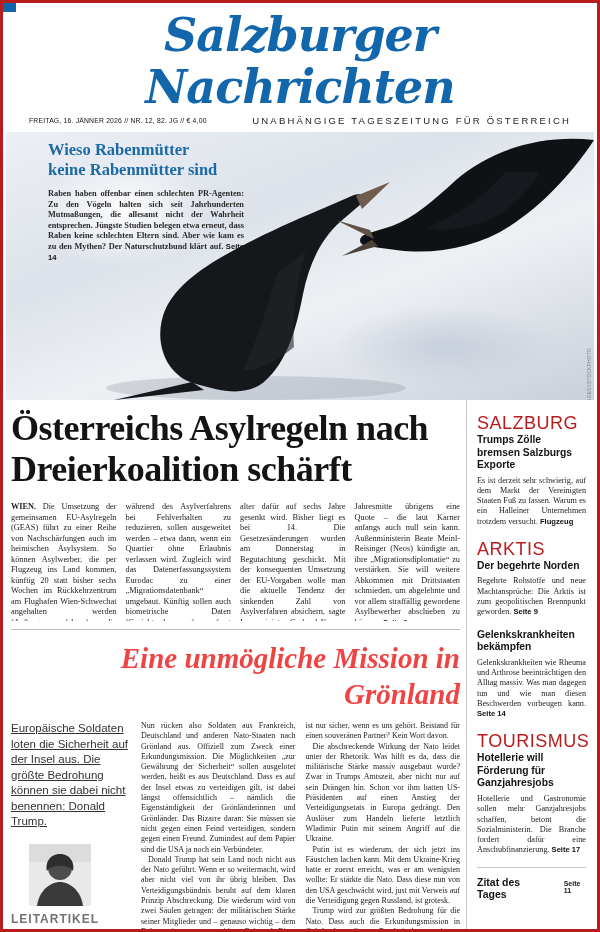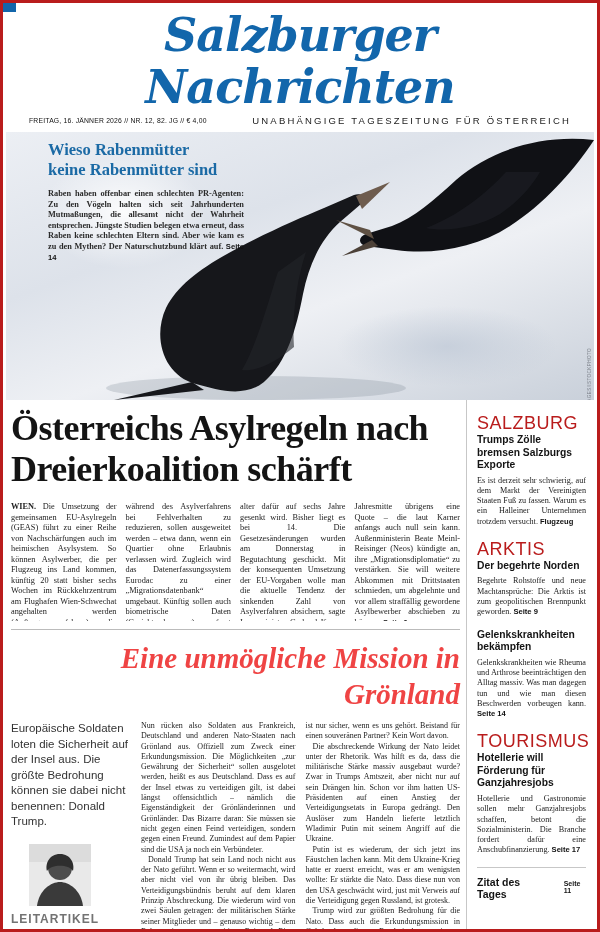--- a/index.html
+++ b/index.html
@@ -49,21 +49,21 @@
   .story-cols { display:flex; gap:9px; margin-top:12px; height:119px; overflow:hidden; }
   .story-cols .col { flex:1; font-size:8.3px; line-height:10.5px; text-align:justify; color:#222; }
   .bseg { font-weight:bold; }
 
   .hr { border:0; border-top:1px solid #bbb; margin:8px 0 7px 0; }
 
   
   .op-head { font-style:italic; font-size:29px; line-height:36px; color:#ef4444; margin-top:10px;text-align:right; }
   .op-row { display:flex; gap:10px; margin-top:9px; height:222px; overflow:hidden; }
   .op-lead-col { width:120px; flex:none; }
-  .op-lead { font-family:"Liberation Sans", sans-serif; font-size:11.5px; line-height:15.5px; color:#333; }
+  .op-lead { font-family:"Liberation Sans", sans-serif; font-size:11.5px; line-height:15.5px; color:#333;text-decoration:underline; }
   .leitartikel { margin-top:14px; }
   .portrait { width:62px; height:62px; display:block; margin-left:18px; }
   .op-kicker { margin-top:6px; font-family:"Liberation Sans", sans-serif; font-weight:bold; font-size:12px; letter-spacing:1px; color:#737373; }
   .op-author { font-family:"Liberation Sans", sans-serif; font-weight:bold; font-size:8.6px; color:#222; margin-top:2px; }
   .op-col { flex:1; font-size:8px; line-height:10.3px; text-align:justify; color:#222; }
   .op-col p + p { text-indent:7px; }
 
   
   .sb-section { margin-bottom:11px; }
   .sb-kicker { font-family:"Liberation Sans", sans-serif; font-size:18px; letter-spacing:.5px; color:#b91c1c; line-height:22px; }

